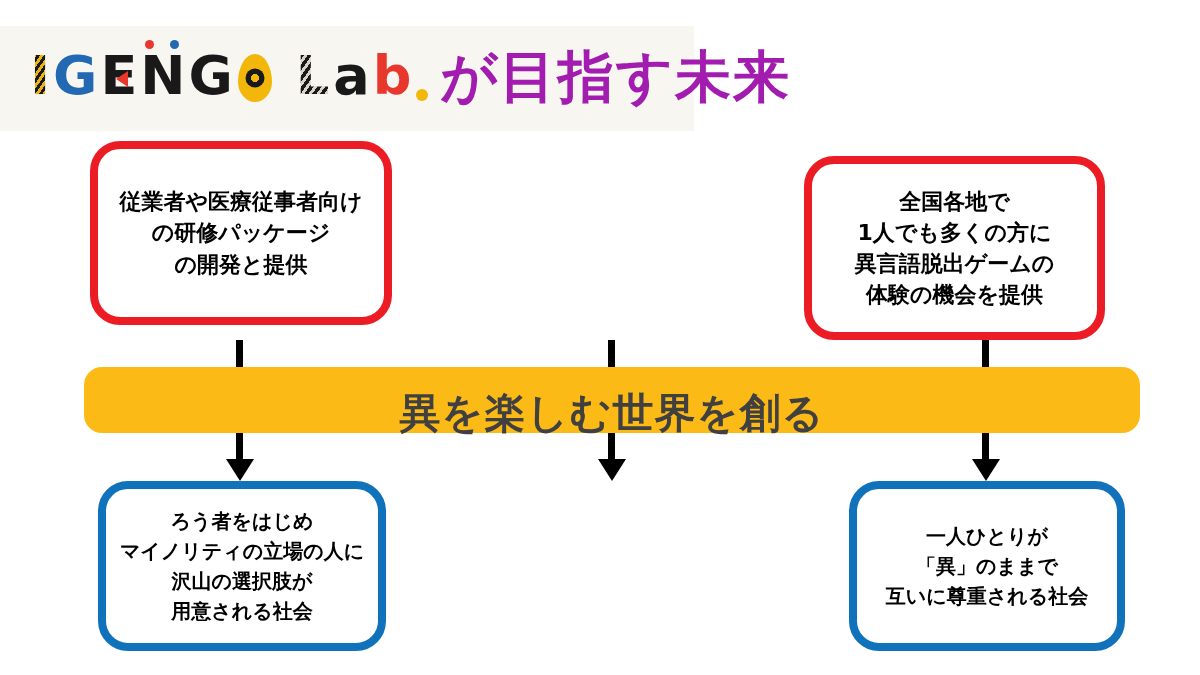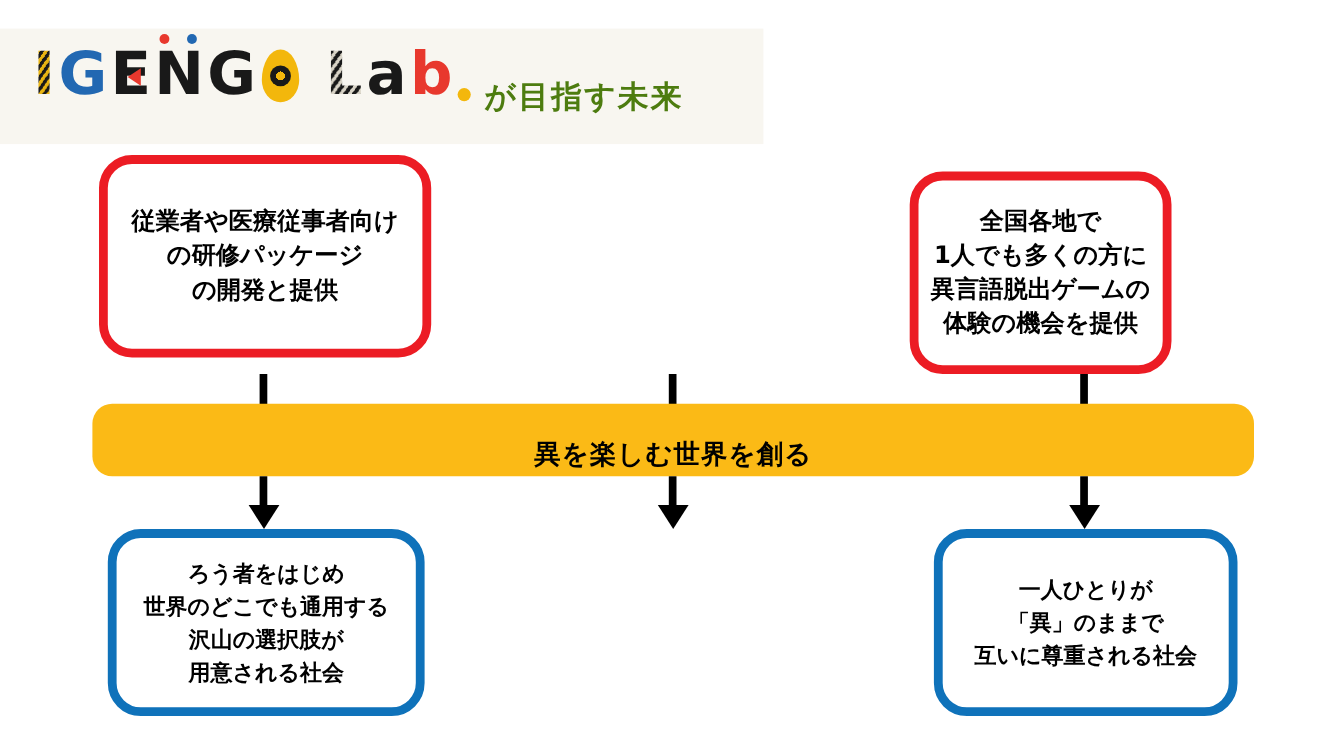--- a/index.html
+++ b/index.html
@@ -31,36 +31,36 @@
   .n-dot{position:absolute;top:-9px;width:9px;height:9px;border-radius:50%;}
   .n-dot.red{left:5px;background:#E8382D;}
   .n-dot.blue{right:5px;background:#2268B2;}
   .logo-o{position:relative;display:inline-block;width:34px;height:48px;margin:0 2px 1px 2px;
     background:#F3B70C;border-radius:50% 50% 50% 50% / 58% 58% 42% 42%;}
   .logo-o-dot{position:absolute;left:50%;top:50%;transform:translate(-50%,-50%);
     width:19px;height:19px;border-radius:50%;
     background:radial-gradient(circle,#F3B70C 0 4px,#191919 4px);}
   .logo-space{display:inline-block;width:12px;}
   .logo-period{display:inline-block;width:12px;height:12px;border-radius:50%;background:#F3B70C;margin:0 0 2px 2px;}
-  .slide-title{font-size:28px;font-weight:bold;color:#4d7c0f;letter-spacing:2px;
+  .slide-title{font-size:56px;font-weight:bold;color:#a21caf;letter-spacing:2px;
     margin-left:12px;margin-bottom:-13px;white-space:nowrap;}
 
   
   .vbox{position:absolute;box-sizing:border-box;background:#ffffff;border-radius:30px;
     display:flex;align-items:center;justify-content:center;}
   .vbox.red{border:8px solid #EC1C24;}
   .vbox.blue{border:8px solid #0F72BA;}
   .box-text{margin:0;font-weight:bold;color:#000000;text-align:center;white-space:pre-line;}
   .vbox.red .box-text{font-size:22px;line-height:1.42;}
   .vbox.blue .box-text{font-size:20px;line-height:1.5;}
 
   
   .banner{position:absolute;left:84px;top:367px;width:1056px;height:66px;background:#FBBA16;
     border-radius:18px;display:flex;align-items:center;justify-content:center;}
-  .banner-text{font-size:24px;font-weight:bold;color:#000000;letter-spacing:1px;margin-top:26px;}
+  .banner-text{font-size:41px;font-weight:bold;color:#404040;letter-spacing:1px;margin-top:26px;}
 
   
   .vline{position:absolute;width:7px;background:#000000;}
   .ahead{position:absolute;width:0;height:0;
     border-left:14px solid transparent;border-right:14px solid transparent;
     border-top:22px solid #000000;}
 </style>
 </head>
 <body>
 
@@ -85,21 +85,21 @@
       </div>
       <div class="slide-title">が目指す未来</div>
     </div>
   </div>
 
   <div class="vbox red" style="left:90px;top:141px;width:302px;height:184px;">
     <p class="box-text">従業者や医療従事者向け
 の研修パッケージ
 の開発と提供</p>
   </div>
-  <div class="vbox red" style="left:827px;top:156px;width:238px;height:184px;">
+  <div class="vbox red" style="left:804px;top:156px;width:301px;height:184px;">
     <p class="box-text">全国各地で
 1人でも多くの方に
 異言語脱出ゲームの
 体験の機会を提供</p>
   </div>
 
   <div class="vline" style="left:236px;top:340px;height:28px;"></div>
   <div class="vline" style="left:608px;top:340px;height:28px;"></div>
   <div class="vline" style="left:982px;top:340px;height:28px;"></div>
 
@@ -109,21 +109,21 @@
 
   <div class="vline" style="left:236px;top:433px;height:28px;"></div>
   <div class="ahead" style="left:226px;top:459px;"></div>
   <div class="vline" style="left:608px;top:433px;height:28px;"></div>
   <div class="ahead" style="left:598px;top:459px;"></div>
   <div class="vline" style="left:982px;top:433px;height:28px;"></div>
   <div class="ahead" style="left:972px;top:459px;"></div>
 
   <div class="vbox blue" style="left:98px;top:481px;width:288px;height:170px;">
     <p class="box-text">ろう者をはじめ
-世界のどこでも通用する
+マイノリティの立場の人に
 沢山の選択肢が
 用意される社会</p>
   </div>
   <div class="vbox blue" style="left:849px;top:481px;width:276px;height:170px;align-items:center;">
     <p class="box-text">一人ひとりが
 「異」のままで
 互いに尊重される社会</p>
   </div>
 
 </div>

